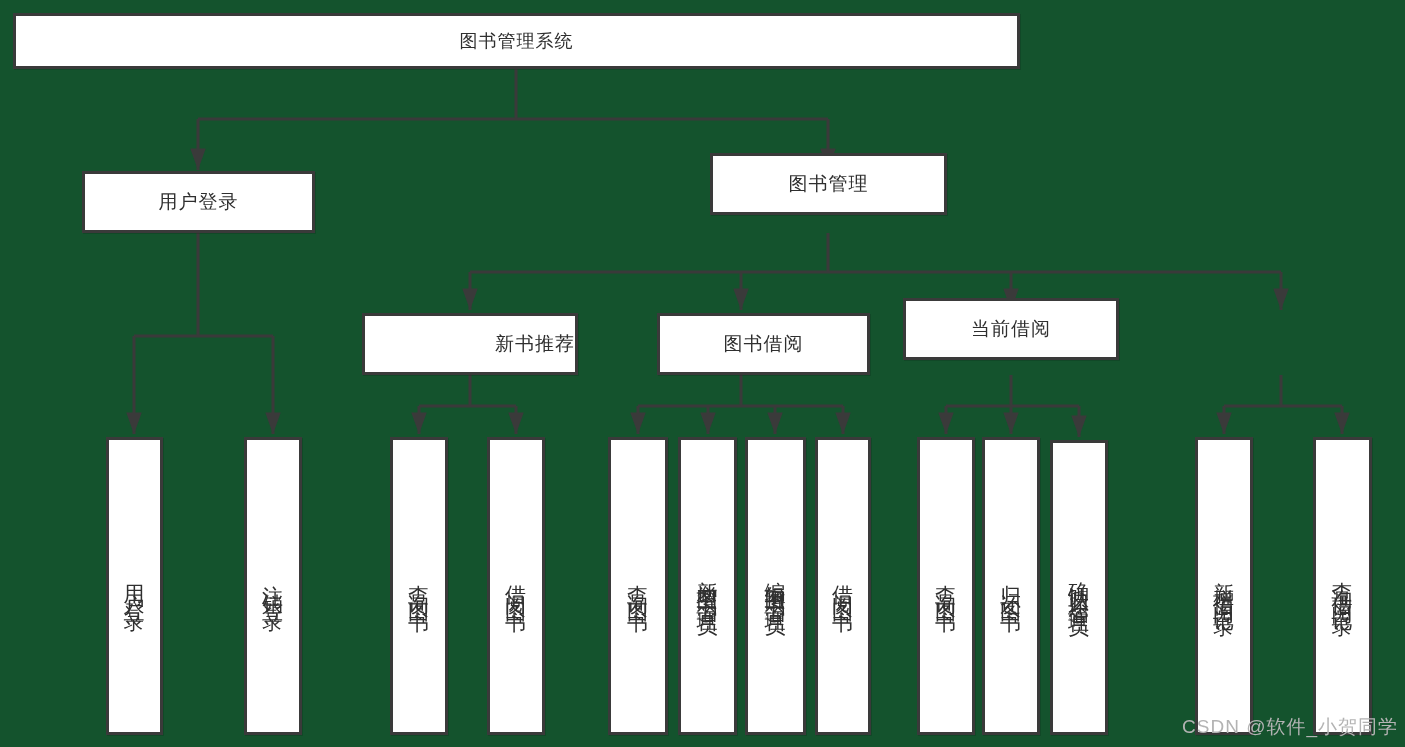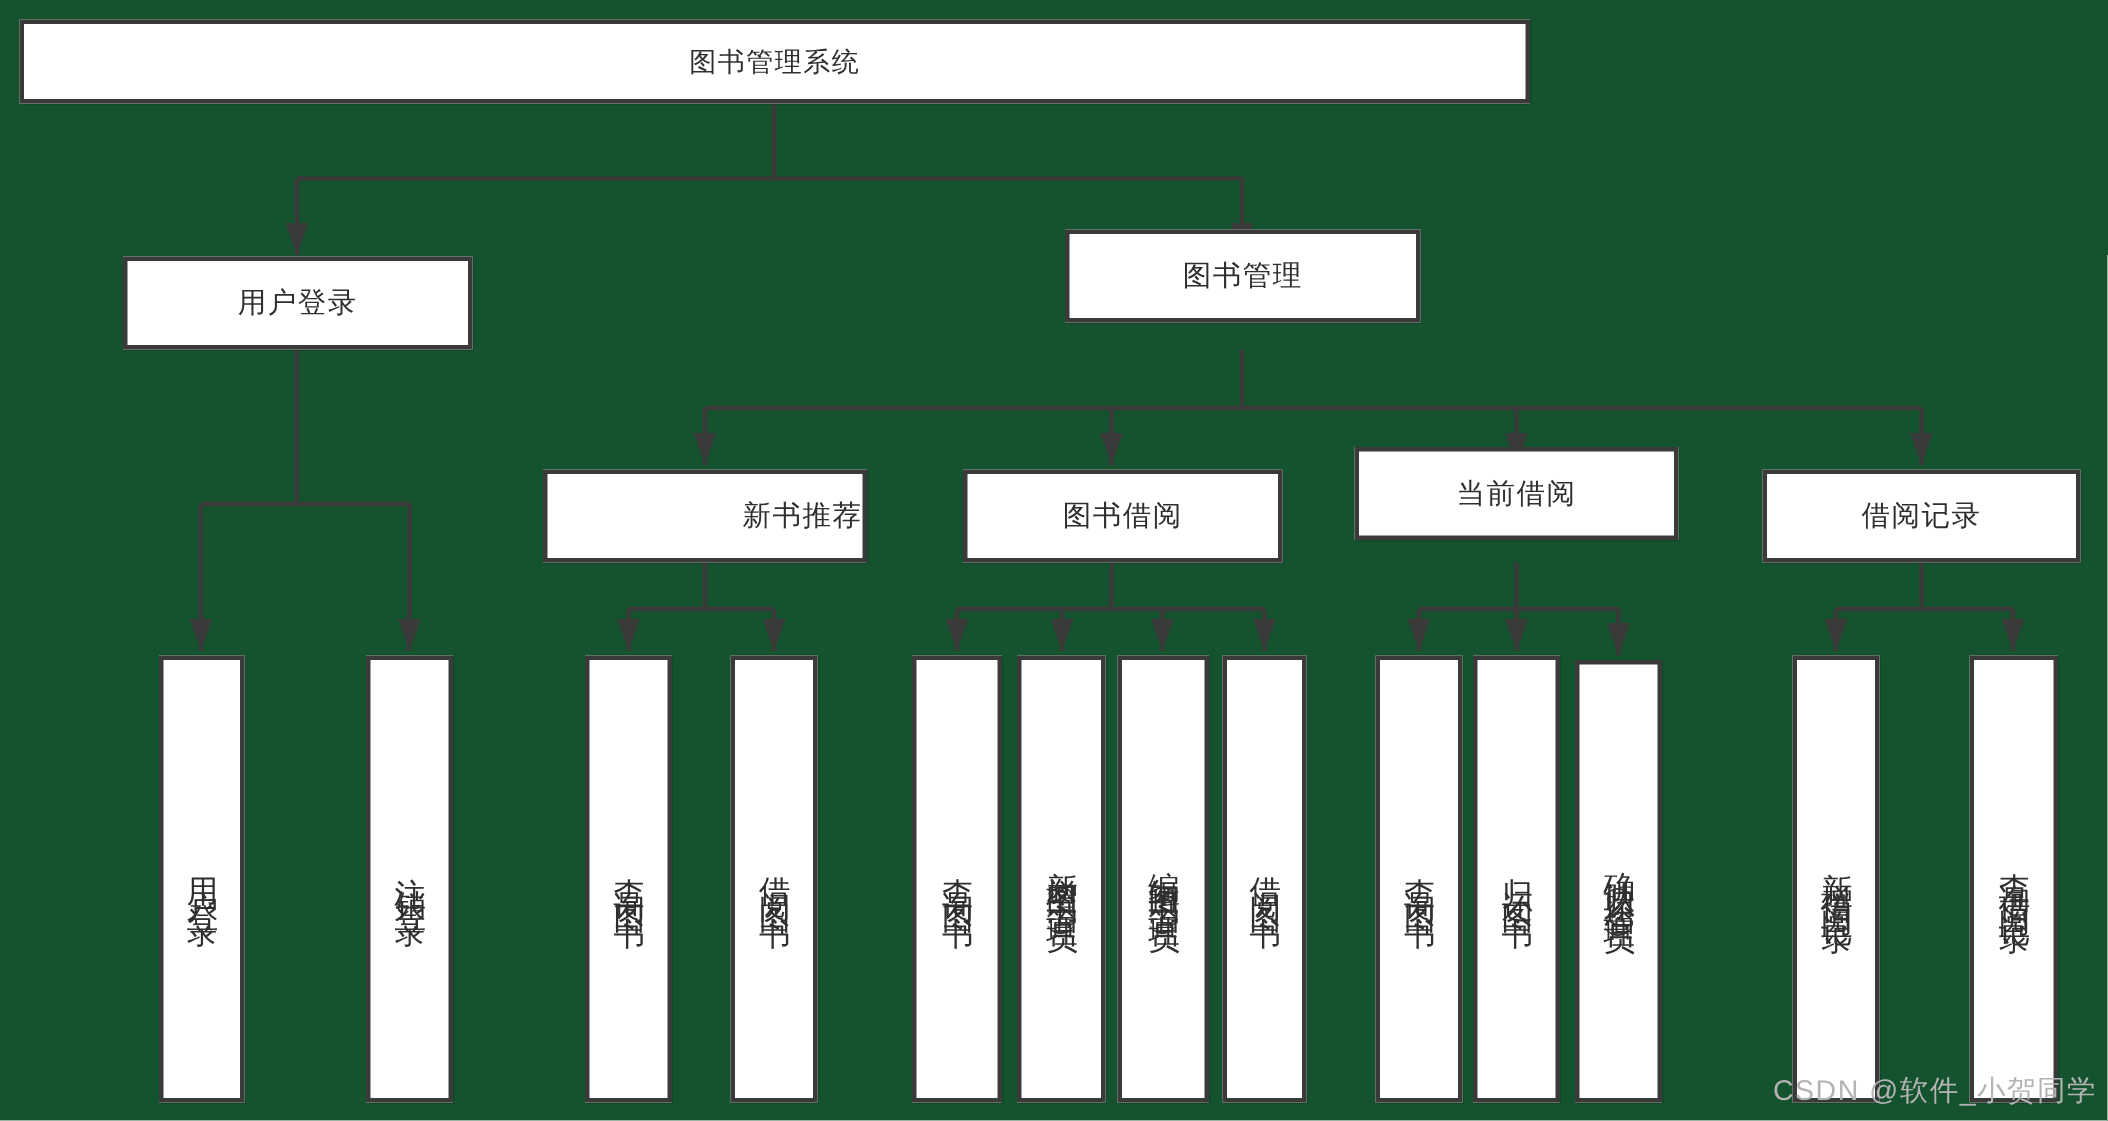--- a/index.html
+++ b/index.html
@@ -106,28 +106,25 @@
   <div class="node h" style="left:82px; top:171px; width:233px; height:62px;">
     <span>用户登录</span>
   </div>
   <div class="node h" style="left:710px; top:153px; width:237px; height:62px;">
     <span>图书管理</span>
   </div>
 
   <div class="node h" style="left:362px; top:313px; width:216px; height:62px;justify-content:flex-end;">
     <span>新书推荐</span>
   </div>
-  <div class="node h" style="left:642px; top:313px; width:213px; height:62px;">
+  <div class="node h" style="left:657px; top:313px; width:213px; height:62px;">
     <span>图书借阅</span>
   </div>
   <div class="node h" style="left:903px; top:298px; width:216px; height:62px;">
     <span>当前借阅</span>
-  </div>
-  <div class="node h" style="left:1175px; top:313px; width:212px; height:62px;">
-    <span>借阅记录</span>
   </div>
 
   <div class="node v" style="left:106px; top:437px; width:57px; height:298px;">
     <span>用户登录</span>
   </div>
   <div class="node v" style="left:244px; top:437px; width:58px; height:298px;">
     <span>注销登录</span>
   </div>
 
   <div class="node v" style="left:390px; top:437px; width:58px; height:298px;">

